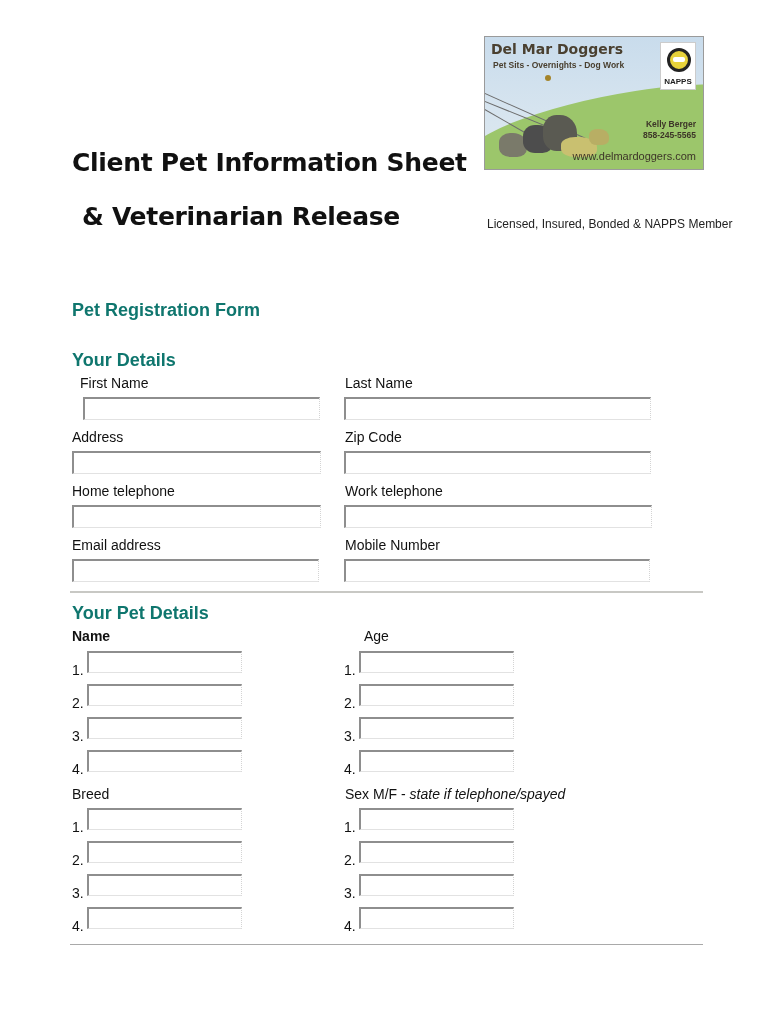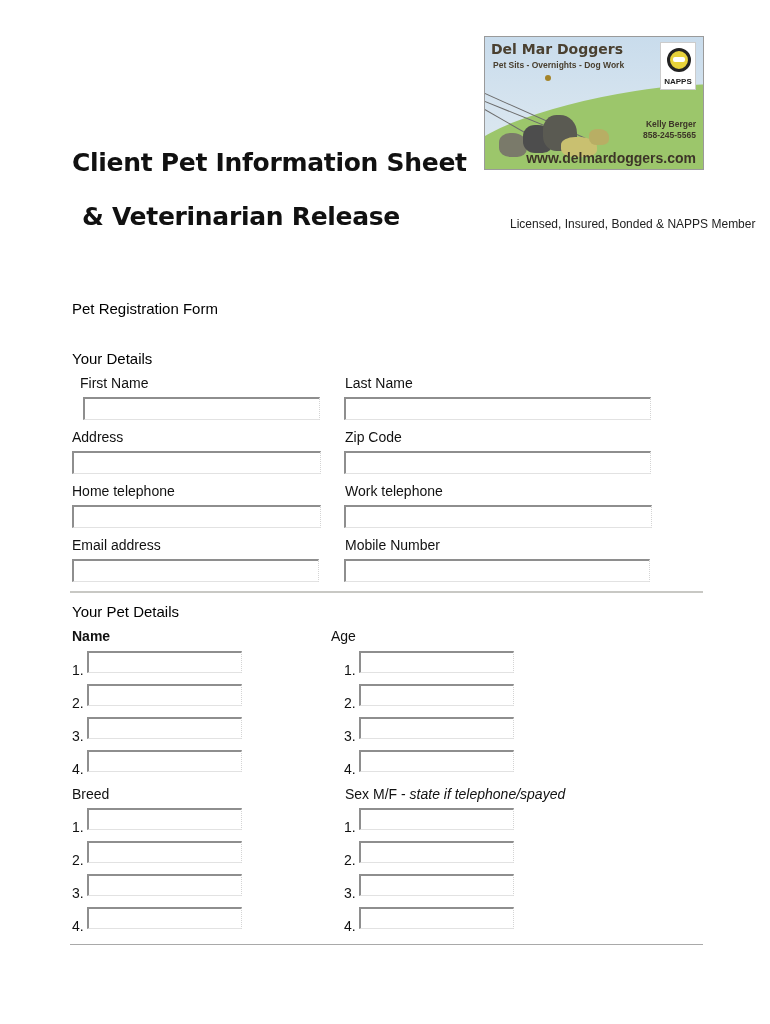--- a/index.html
+++ b/index.html
@@ -12,21 +12,21 @@
     font-family: "DejaVu Sans", sans-serif;
     font-weight: bold;
     font-size: 25px;
     letter-spacing: -0.3px;
     color: #111;
     white-space: nowrap;
   }
 
   .tagline { font-size: 12px; color: #222; white-space: nowrap; }
 
-  .heading { font-weight: normal; font-size: 15px; color: #000000; white-space: nowrap; }
+  .heading { font-weight: bold; font-size: 18px; color: #0f766e; white-space: nowrap; }
   .label { font-size: 14px; color: #111; white-space: nowrap; }
   .label .em { font-style: italic; }
 
   .field {
     position: absolute;
     background: #fff;
     border-top: 2px solid #8e8e8e;
     border-left: 2px solid #8e8e8e;
     border-right: 1px dotted #d4d4d4;
     border-bottom: 1px solid #e2e2e2;
@@ -79,21 +79,21 @@
   .card .napps .nlabel {
     position: absolute; left: 0; right: 0; bottom: 3px; text-align: center;
     font-weight: bold; font-size: 8px; color: #222;
   }
   .card .person {
     position: absolute; right: 7px; top: 82px; text-align: right;
     font-weight: bold; font-size: 8.5px; color: #3d3528; line-height: 11px; white-space: nowrap;
   }
   .card .web {
     position: absolute; right: 7px; top: 113px;
-    font-weight: bold; font-size: 14px; color: #3d3528; white-space: nowrap;
+    font-weight: normal; font-size: 11px; color: #3d3528; white-space: nowrap;
   }
   .card .leash { position: absolute; height: 1px; background: #6c6c6c; transform-origin: 0 0; }
   .card .dog { position: absolute; border-radius: 40% 50% 35% 40%; }
   .card .bee { position: absolute; left: 60px; top: 38px; width: 6px; height: 6px; border-radius: 50%; background: #a4842a; }
 </style>
 </head>
 <body>
 
 <div class="card">
   <div class="hill"></div>
@@ -114,21 +114,21 @@
   </div>
   <div class="person">
     <div>Kelly Berger</div>
     <div>858-245-5565</div>
   </div>
   <div class="web">www.delmardoggers.com</div>
 </div>
 
 <div class="abs title" style="left:72px;top:148px;">Client Pet Information Sheet</div>
 <div class="abs title" style="left:82px;top:202px;">&amp; Veterinarian Release</div>
-<div class="abs tagline" style="left:487px;top:217px;margin-left:23px;">Licensed, Insured, Bonded &amp; NAPPS Member</div>
+<div class="abs tagline" style="left:487px;top:217px;">Licensed, Insured, Bonded &amp; NAPPS Member</div>
 
 <div class="abs heading" style="left:72px;top:300px;">Pet Registration Form</div>
 <div class="abs heading" style="left:72px;top:350px;">Your Details</div>
 
 <div class="abs label" style="left:80px;top:375px;">First Name</div>
 <div class="field" style="left:83px;top:397px;width:237px;height:23px;">
   <input type="text" value="" style="">
 </div>
 <div class="abs label" style="left:345px;top:375px;">Last Name</div>
 <div class="field" style="left:344px;top:397px;width:307px;height:23px;">
@@ -159,21 +159,21 @@
 </div>
 <div class="abs label" style="left:345px;top:537px;">Mobile Number</div>
 <div class="field" style="left:344px;top:559px;width:306px;height:23px;">
   <input type="text" value="" style="">
 </div>
 
 <div class="divider" style="left:70px;top:591px;width:633px;"></div>
 
 <div class="abs heading" style="left:72px;top:603px;">Your Pet Details</div>
 <div class="abs label" style="left:72px;top:628px;font-weight:bold;">Name</div>
-<div class="abs label" style="left:331px;top:628px;">Age</div>
+<div class="abs label" style="left:364px;top:628px;">Age</div>
 
 <div class="num" style="left:72px;top:662px;">1.</div>
 <div class="field" style="left:87px;top:651px;width:155px;height:22px;"><input type="text" value="" style=""></div>
 <div class="num" style="left:72px;top:695px;">2.</div>
 <div class="field" style="left:87px;top:684px;width:155px;height:22px;"><input type="text" value="" style=""></div>
 <div class="num" style="left:72px;top:728px;">3.</div>
 <div class="field" style="left:87px;top:717px;width:155px;height:22px;"><input type="text" value="" style=""></div>
 <div class="num" style="left:72px;top:761px;">4.</div>
 <div class="field" style="left:87px;top:750px;width:155px;height:22px;"><input type="text" value="" style=""></div>
 

